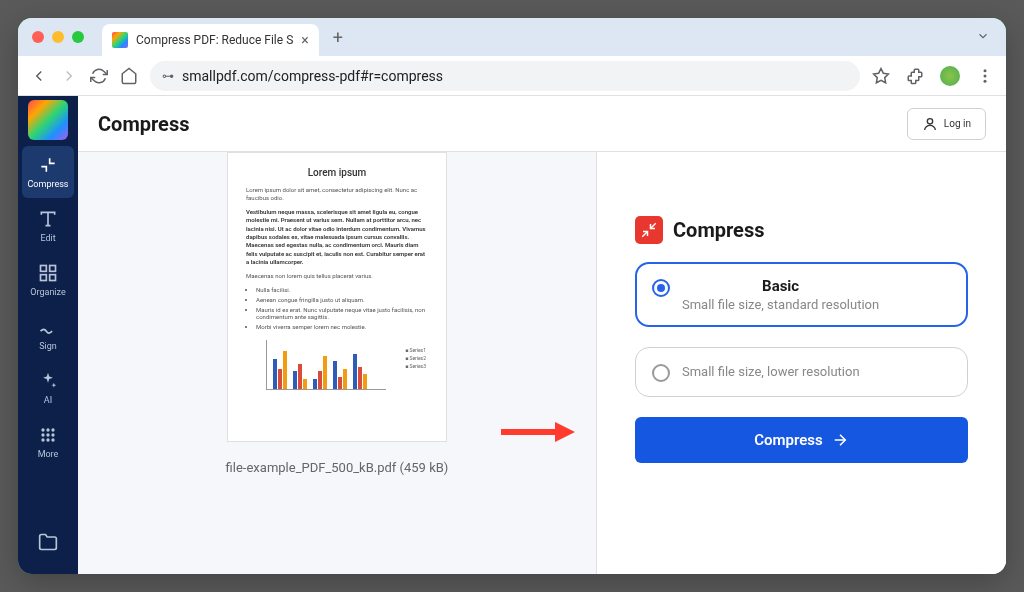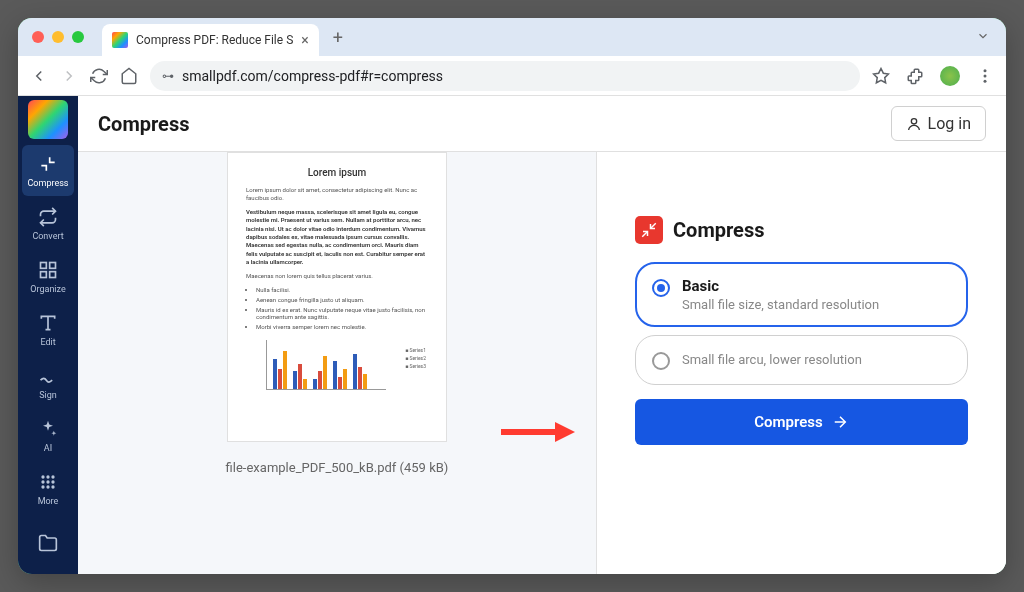--- a/index.html
+++ b/index.html
@@ -23,42 +23,42 @@
 .url-end-icons { display: flex; gap: 16px; align-items: center; }
 .content-area { flex: 1; display: flex; overflow: hidden; }
 .sidebar { width: 60px; background: #0d2049; display: flex; flex-direction: column; align-items: center; padding-top: 4px; }
 .logo-sq { width: 40px; height: 40px; margin-bottom: 6px; border-radius: 6px; background: linear-gradient(135deg, #ff4757 0%, #ffa502 25%, #2ed573 50%, #1e90ff 75%, #a55eea 100%); }
 .side-item { width: 52px; height: 52px; display: flex; flex-direction: column; align-items: center; justify-content: center; color: #b8c4d9; font-size: 9px; gap: 4px; cursor: pointer; border-radius: 6px; margin-bottom: 2px; }
 .side-item.active { background: #1c3a6e; color: #fff; }
 .side-item svg { width: 20px; height: 20px; }
 .main-area { flex: 1; display: flex; flex-direction: column; background: #f5f7fa; }
 .top-header { height: 56px; background: #fff; border-bottom: 1px solid #e0e0e0; display: flex; align-items: center; padding: 0 20px; }
 .top-header h1 { font-size: 20px; font-weight: 700; color: #1a1a1a; }
-.login-btn { margin-left: auto; border: 1px solid #d0d0d0; border-radius: 6px; padding: 7px 14px; display: flex; align-items: center; gap: 6px; font-size: 16px; color: #333; cursor: pointer; background: #fff; }
+.login-btn { margin-left: auto; border: 1px solid #d0d0d0; border-radius: 6px; padding: 7px 14px; display: flex; align-items: center; gap: 6px; font-size: 10px; color: #333; cursor: pointer; background: #fff; }
 .workspace { flex: 1; display: flex; position: relative; }
 .preview-pane { flex: 1; display: flex; flex-direction: column; align-items: center; padding-top: 0px; }
 .doc-preview { width: 220px; height: 290px; background: #fff; border: 1px solid #e0e0e0; padding: 14px 18px; font-size: 6px; color: #555; }
 .doc-title { text-align: center; font-size: 10px; color: #333; margin-bottom: 8px; font-weight: 500; }
 .doc-preview p { margin-bottom: 5px; line-height: 1.4; }
 .doc-bold { font-weight: 600; color: #333; }
 .doc-bullets { margin: 6px 0 6px 10px; }
 .doc-bullets li { list-style: disc; margin-bottom: 3px; }
 .doc-chart { display: flex; align-items: flex-end; gap: 6px; height: 50px; margin-top: 10px; margin-left: 20px; border-left: 1px solid #999; border-bottom: 1px solid #999; padding: 0 4px 0 6px; position: relative; width: 120px; }
 .chart-group { display: flex; align-items: flex-end; gap: 1px; }
 .chart-bar { width: 4px; }
 .cb-blue { background: #2e5cb8; }
 .cb-red { background: #d94c3d; }
 .cb-orange { background: #f39c12; }
 .file-label { margin-top: 18px; font-size: 13px; color: #666; }
 .options-pane { width: 410px; background: #fff; padding: 30px 38px; border-left: 1px solid #e0e0e0; position: relative; }
 .opt-header { display: flex; align-items: center; gap: 10px; margin-bottom: 18px; margin-top: 34px; }
 .opt-icon-box { width: 28px; height: 28px; background: #e8372e; border-radius: 5px; display: flex; align-items: center; justify-content: center; }
 .opt-icon-box svg { width: 18px; height: 18px; stroke: #fff; fill: none; stroke-width: 2; }
 .opt-header h2 { font-size: 20px; font-weight: 700; color: #1a1a1a; }
-.option-card { border: 1px solid #d0d0d0; border-radius: 20px; padding: 14px 16px; display: flex; gap: 12px; margin-bottom: 8px; cursor: pointer; }
+.option-card { border: 1px solid #d0d0d0; border-radius: 14px; padding: 14px 16px; display: flex; gap: 12px; margin-bottom: 20px; cursor: pointer; text-align: center; }
 .option-card.selected { border: 2px solid #2563eb; padding: 13px 15px; }
 .radio { width: 18px; height: 18px; border: 2px solid #999; border-radius: 50%; margin-top: 2px; flex-shrink: 0; position: relative; }
 .option-card.selected .radio { border-color: #2563eb; }
 .option-card.selected .radio::after { content: ''; position: absolute; inset: 3px; background: #2563eb; border-radius: 50%; }
 .opt-title-row { display: flex; align-items: center; gap: 8px; }
 .opt-title { font-size: 15px; font-weight: 700; color: #1a1a1a; }
 .opt-desc { font-size: 13px; color: #888; margin-top: 2px; }
 .badge { background: #ffd43b; color: #333; font-size: 11px; font-weight: 600; padding: 2px 8px; border-radius: 10px; display: flex; align-items: center; gap: 2px; }
 .compress-btn { width: 100%; background: #1657e2; color: #fff; border: none; border-radius: 6px; padding: 14px; font-size: 15px; font-weight: 600; cursor: pointer; display: flex; align-items: center; justify-content: center; gap: 8px; margin-top: 14px; }
 .annotation-arrow { position: absolute; left: 497px; top: 420px; pointer-events: none; }
@@ -140,41 +140,32 @@
       <div class="logo-sq"></div>
       <div class="side-item active">
         <svg viewBox="0 0 24 24" fill="none" stroke="currentColor" stroke-width="2">
             <polyline points="4 14 10 14 10 20"></polyline>
             <polyline points="20 10 14 10 14 4"></polyline>
           </svg>
         <span>Compress</span>
       </div>
       <div class="side-item">
         <svg viewBox="0 0 24 24" fill="none" stroke="currentColor" stroke-width="2">
-            <polyline points="17 1 21 5 17 9"></polyline>
-            <path d="M3 11V9a4 4 0 014-4h14"></path>
-            <polyline points="7 23 3 19 7 15"></polyline>
-            <path d="M21 13v2a4 4 0 01-4 4H3"></path>
-          </svg>
-        <span>Convert</span>
+            <path d="M4 7V4h16v3M9 20h6M12 4v16"></path>
+          </svg>
+        <span>Edit</span>
       </div>
       <div class="side-item">
         <svg viewBox="0 0 24 24" fill="none" stroke="currentColor" stroke-width="2">
             <rect x="3" y="3" width="7" height="7"></rect>
             <rect x="14" y="3" width="7" height="7"></rect>
             <rect x="14" y="14" width="7" height="7"></rect>
             <rect x="3" y="14" width="7" height="7"></rect>
           </svg>
         <span>Organize</span>
-      </div>
-      <div class="side-item">
-        <svg viewBox="0 0 24 24" fill="none" stroke="currentColor" stroke-width="2">
-            <path d="M4 7V4h16v3M9 20h6M12 4v16"></path>
-          </svg>
-        <span>Edit</span>
       </div>
       <div class="side-item">
         <svg viewBox="0 0 24 24" fill="none" stroke="currentColor" stroke-width="2">
             <path d="M3 17c3-3 5-3 7 0s4 3 7 0"></path>
           </svg>
         <span>Sign</span>
       </div>
       <div class="side-item">
         <svg viewBox="0 0 24 24" fill="currentColor">
             <path d="M12 2l1.5 4.5L18 8l-4.5 1.5L12 14l-1.5-4.5L6 8l4.5-1.5z"></path>
@@ -281,21 +272,21 @@
             <div class="radio"></div>
             <div>
               <div class="opt-title">Basic</div>
               <div class="opt-desc">Small file size, standard resolution</div>
             </div>
           </div>
 
           <div class="option-card">
             <div class="radio"></div>
             <div>
-              <div class="opt-desc">Small file arcu, lower resolution</div>
+              <div class="opt-desc">Small file size, lower resolution</div>
             </div>
           </div>
 
           <button class="compress-btn">
             <span>Compress</span>
             <svg width="18" height="18" viewBox="0 0 24 24" fill="none" stroke="currentColor" stroke-width="2">
                 <line x1="5" y1="12" x2="19" y2="12"></line>
                 <polyline points="12 5 19 12 12 19"></polyline>
               </svg>
           </button>

